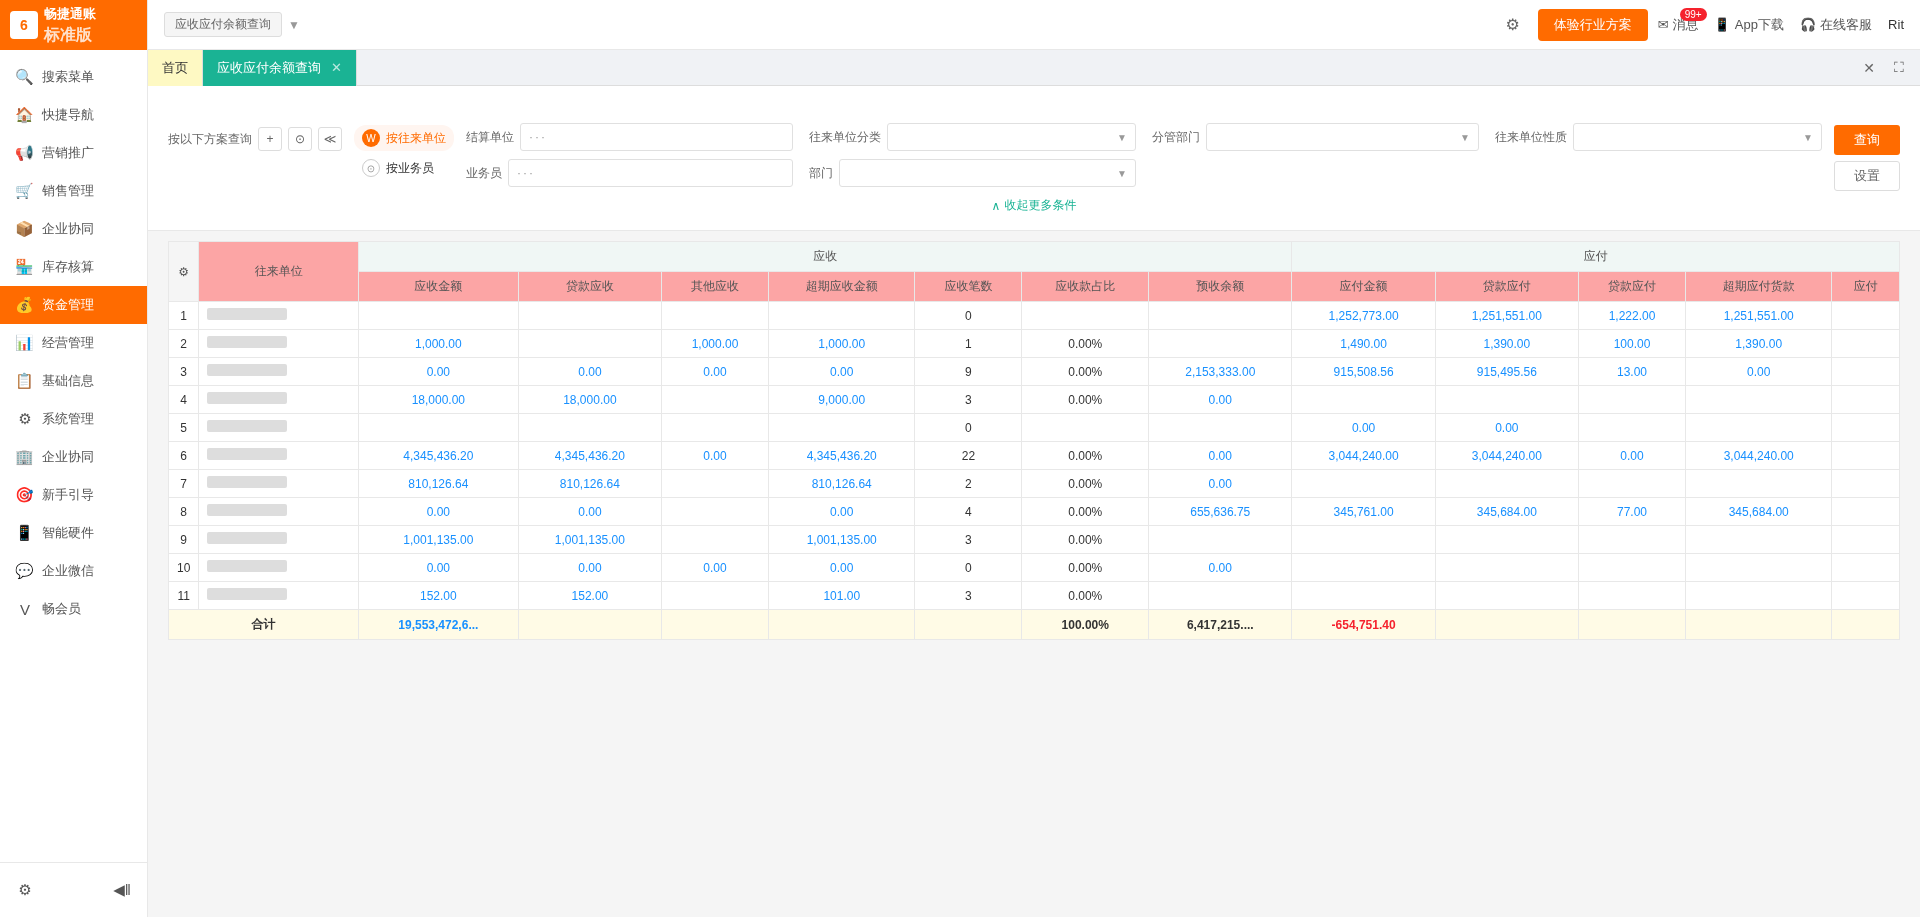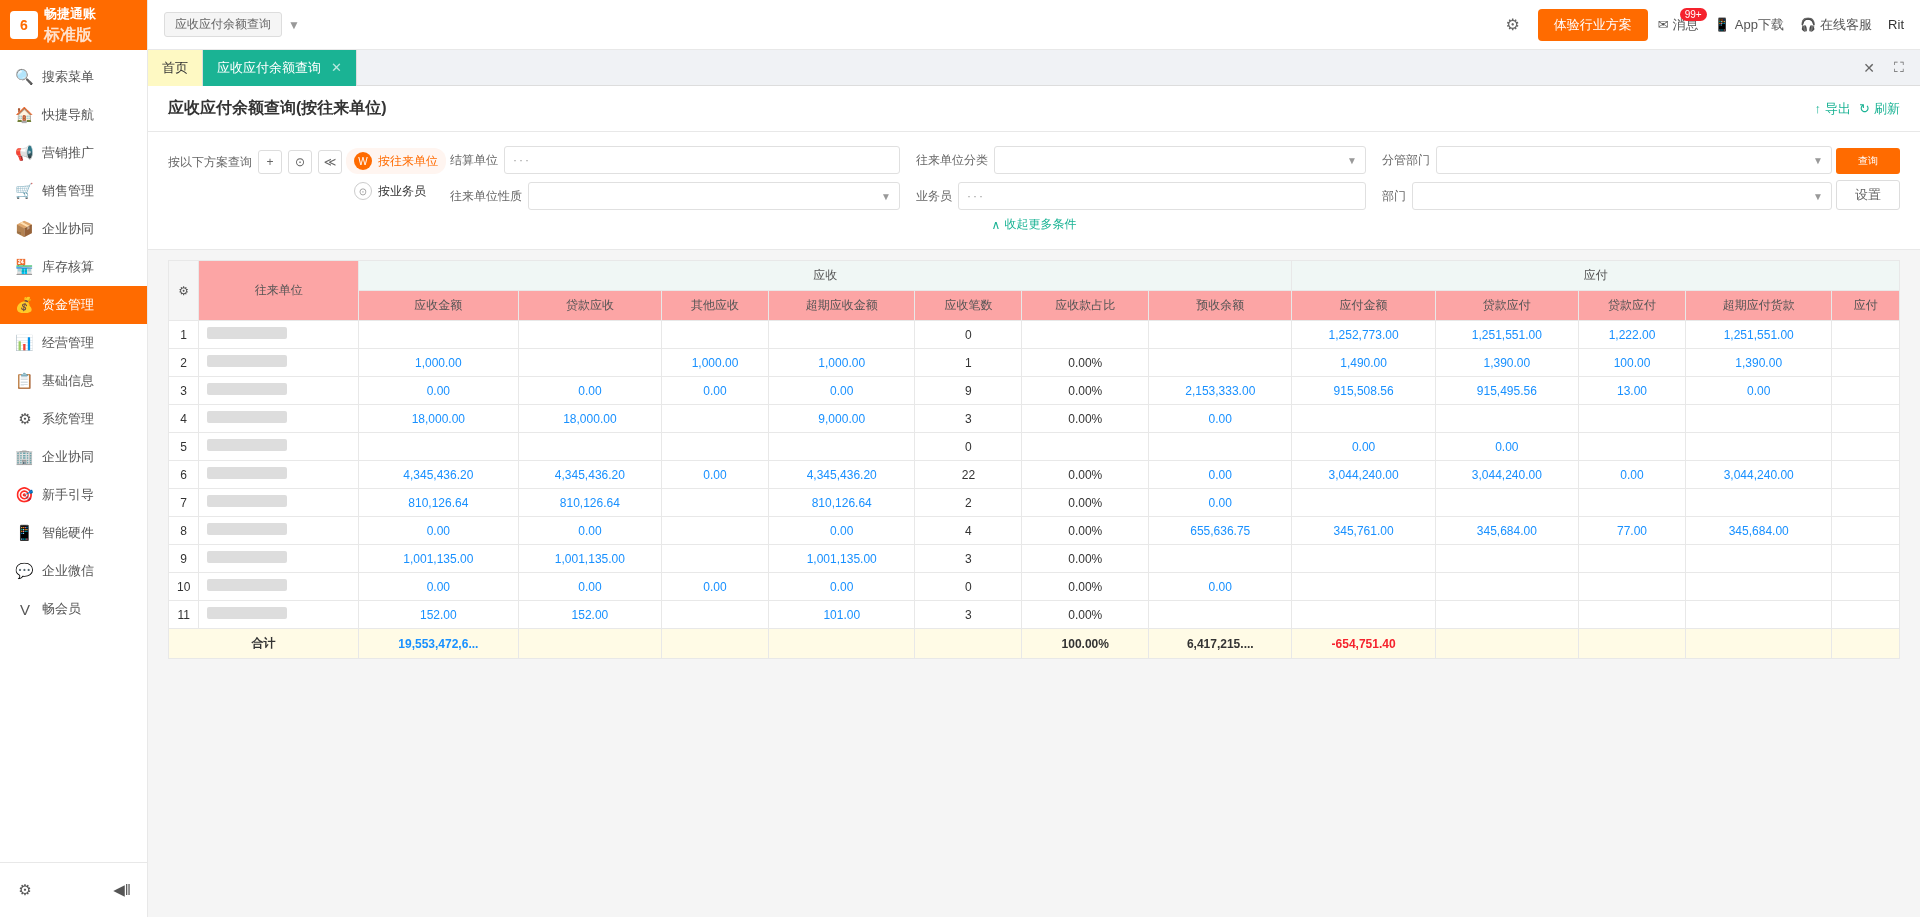--- a/index.html
+++ b/index.html
@@ -91,21 +91,21 @@
     .filter-field-input {
       flex: 1; height: 28px; border: 1px solid #e0e0e0; border-radius: 3px; padding: 0 8px;
       font-size: 12px; color: #333; background: #fff; display: flex; align-items: center; justify-content: space-between;
       cursor: pointer;
     }
     .filter-field-input .dots { color: #999; letter-spacing: 2px; }
     .filter-field-input .chevron { color: #999; font-size: 10px; }
 
     .collapse-btn { text-align: center; padding: 6px; color: #1ab394; font-size: 12px; cursor: pointer; display: flex; align-items: center; justify-content: center; gap: 4px; }
 
-    .query-btn { background: #ff6b00; color: #fff; border: none; border-radius: 3px; padding: 6px 20px; cursor: pointer; font-size: 10px; }
+    .query-btn { background: #ff6b00; color: #fff; border: none; border-radius: 3px; padding: 6px 20px; cursor: pointer; font-size: 13px; }
     .setting-btn { background: #fff; color: #666; border: 1px solid #ddd; border-radius: 3px; padding: 5px 18px; cursor: pointer; font-size: 13px; }
 
     
     .table-area { flex: 1; overflow: auto; padding: 10px 20px 0; }
     .data-table { width: 100%; border-collapse: collapse; background: #fff; font-size: 12px; }
     .data-table th, .data-table td { border: 1px solid #e8e8e8; padding: 6px 8px; text-align: center; white-space: nowrap; }
     .data-table th { background: #fca5a5; color: #555; font-weight: normal; }
     .data-table th.group-header { background: #f0f7f5; }
     .data-table td { color: #333; }
     .data-table .number-link { color: #1890ff; cursor: pointer; }
@@ -237,56 +237,43 @@
       <span class="tab-close">✕</span>
     </div>
     <div class="tab-bar-right">
       <div class="icon-btn">✕</div>
       <div class="icon-btn">⛶</div>
     </div>
   </div>
 
   <div class="page-content">
 
-    <div class="page-header">
-      <span class="page-title">应收应付余额查询(按往来单位)</span>
-      <div class="page-header-actions">
-        <div class="action-btn">
-          <span>↑</span>
-          <span>导出</span>
-        </div>
-        <div class="action-btn">
-          <span>↻</span>
-          <span>刷新</span>
-        </div>
-      </div>
-    </div>
 
     <div class="search-area">
-      <div style="display:flex; align-items:flex-start; gap:4px;">
+      <div style="display:flex; align-items:flex-start; gap:12px;margin-top:23px;">
 
         <div style="display:flex; align-items:center; gap:6px; padding-top:4px; flex-shrink:0;">
           <span class="search-label">按以下方案查询</span>
           <div class="search-control-btn">+</div>
           <div class="search-control-btn">⊙</div>
           <div class="search-control-btn">≪</div>
         </div>
 
         <div style="display:flex; flex-direction:column; gap:4px; flex-shrink:0; padding-top:2px;">
           <div class="filter-option active">
             <div class="filter-option-icon">W</div>
             <span>按往来单位</span>
           </div>
           <div class="filter-option">
             <div class="filter-option-icon2">⊙</div>
             <span>按业务员</span>
           </div>
         </div>
 
-        <div style="flex:1; display:grid; grid-template-columns: repeat(3,1fr); gap:8px 16px;">
+        <div style="flex:1; display:grid; grid-template-columns: repeat(4,1fr); gap:8px 16px;">
 
           <div class="filter-field">
             <span class="filter-field-label">结算单位</span>
             <div class="filter-field-input">
               <span class="dots">···</span>
             </div>
           </div>
           <div class="filter-field">
             <span class="filter-field-label">往来单位分类</span>
             <div class="filter-field-input">

